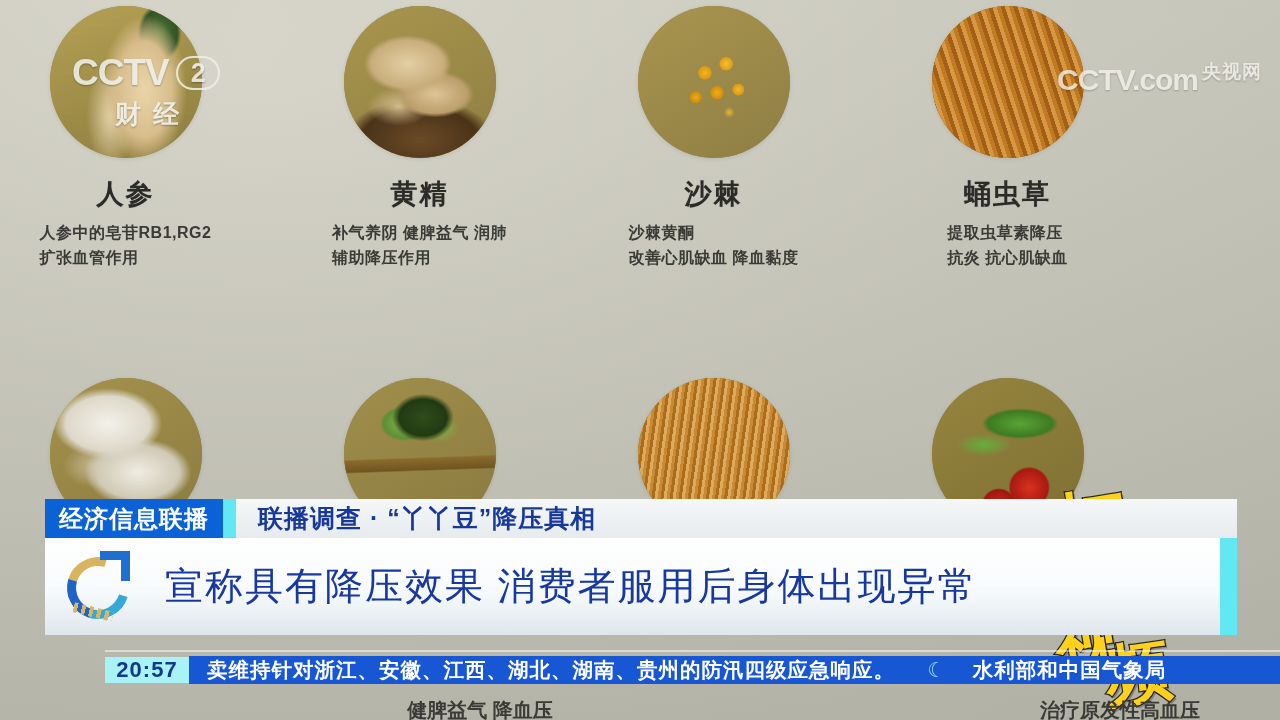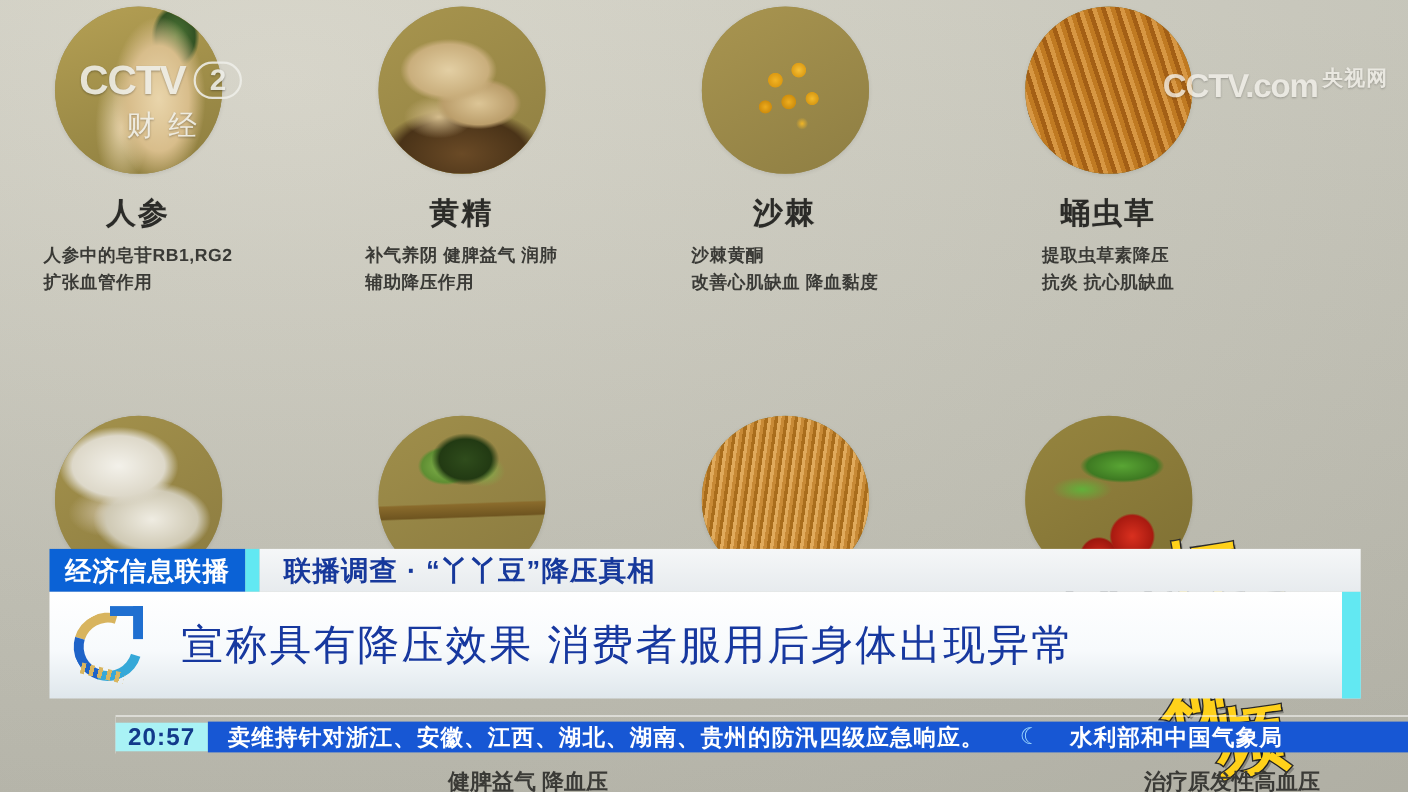--- a/index.html
+++ b/index.html
@@ -119,29 +119,29 @@
     letter-spacing:-1px;
     text-shadow:0 1px 2px rgba(0,0,0,.35);
   }
   #cctv2 .cc-num{
     width:44px; height:34px; border:2.5px solid #efefe9; border-radius:17px;
     display:flex; align-items:center; justify-content:center;
     font-size:27px; font-weight:bold; color:#efefe9;
   }
   #cctv2 .cc-sub{
     margin-top:3px; text-align:center; width:150px;
-    font-size:26px; font-weight:normal; color:#f2f2ec;
+    font-size:26px; font-weight:bold; color:#f2f2ec;
     letter-spacing:12px; text-indent:12px;
     text-shadow:0 1px 2px rgba(0,0,0,.35);
   }
 
   
   #watermark {
     position:absolute; right:18px; top:62px;
-    display:flex; align-items:flex-start; gap:4px;
+    display:flex; align-items:center; gap:4px;
     opacity:.78; pointer-events:none;
   }
   #watermark .wm-main{
     font-size:30px; font-weight:bold; color:#f4f2ec; letter-spacing:-1px;
     text-shadow:0 1px 2px rgba(0,0,0,.3);
   }
   #watermark .wm-cn{
     font-size:19px; font-weight:bold; color:#f4f2ec; line-height:1;
     margin-bottom:16px; letter-spacing:1px;
     text-shadow:0 1px 2px rgba(0,0,0,.3);

